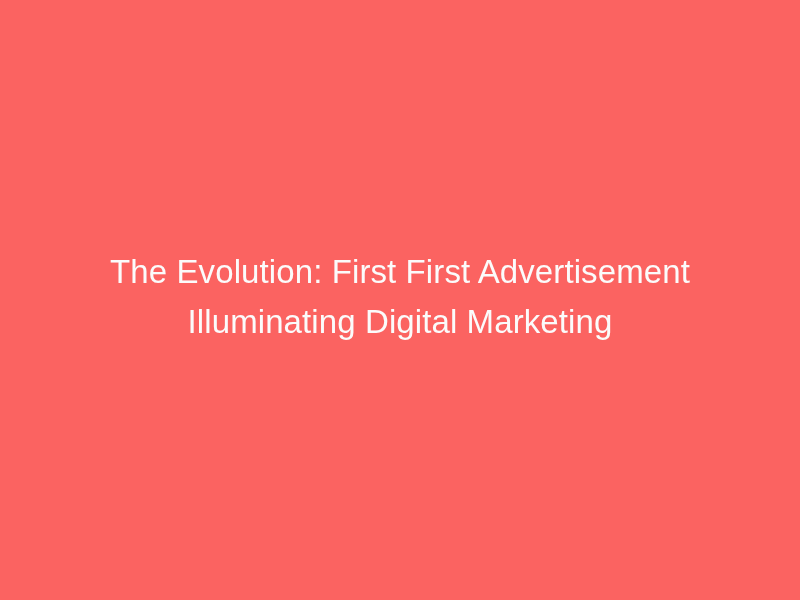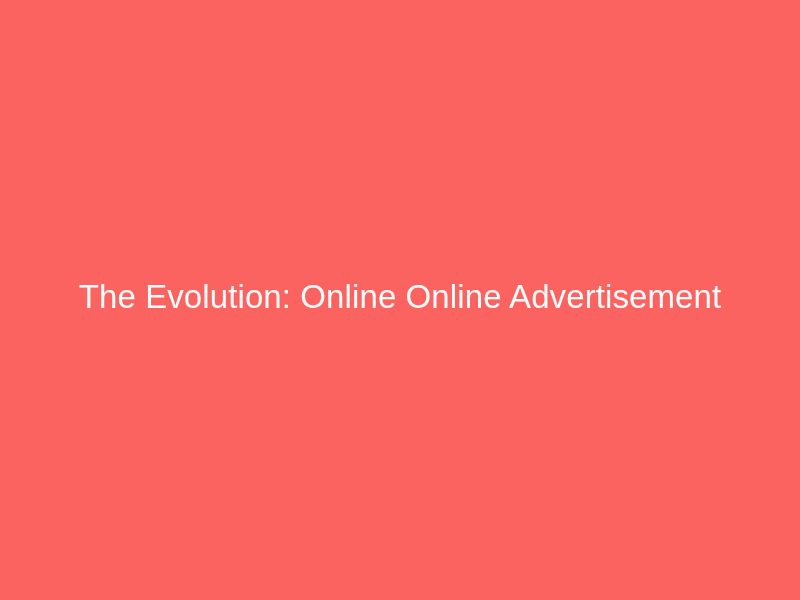--- a/index.html
+++ b/index.html
@@ -44,15 +44,16 @@
     line-height: 50px;
     letter-spacing: 0.1px;
     white-space: nowrap;
   }
 </style>
 </head>
 <body>
 
 <div class="card">
   <h1 class="title-block">
-    <span class="title-line">The Evolution: Online Online Advertisement</span>
+    <span class="title-line">The Evolution: First First Advertisement</span>
+    <span class="title-line">Illuminating Digital Marketing</span>
   </h1>
 </div>
 
 </body></html>

